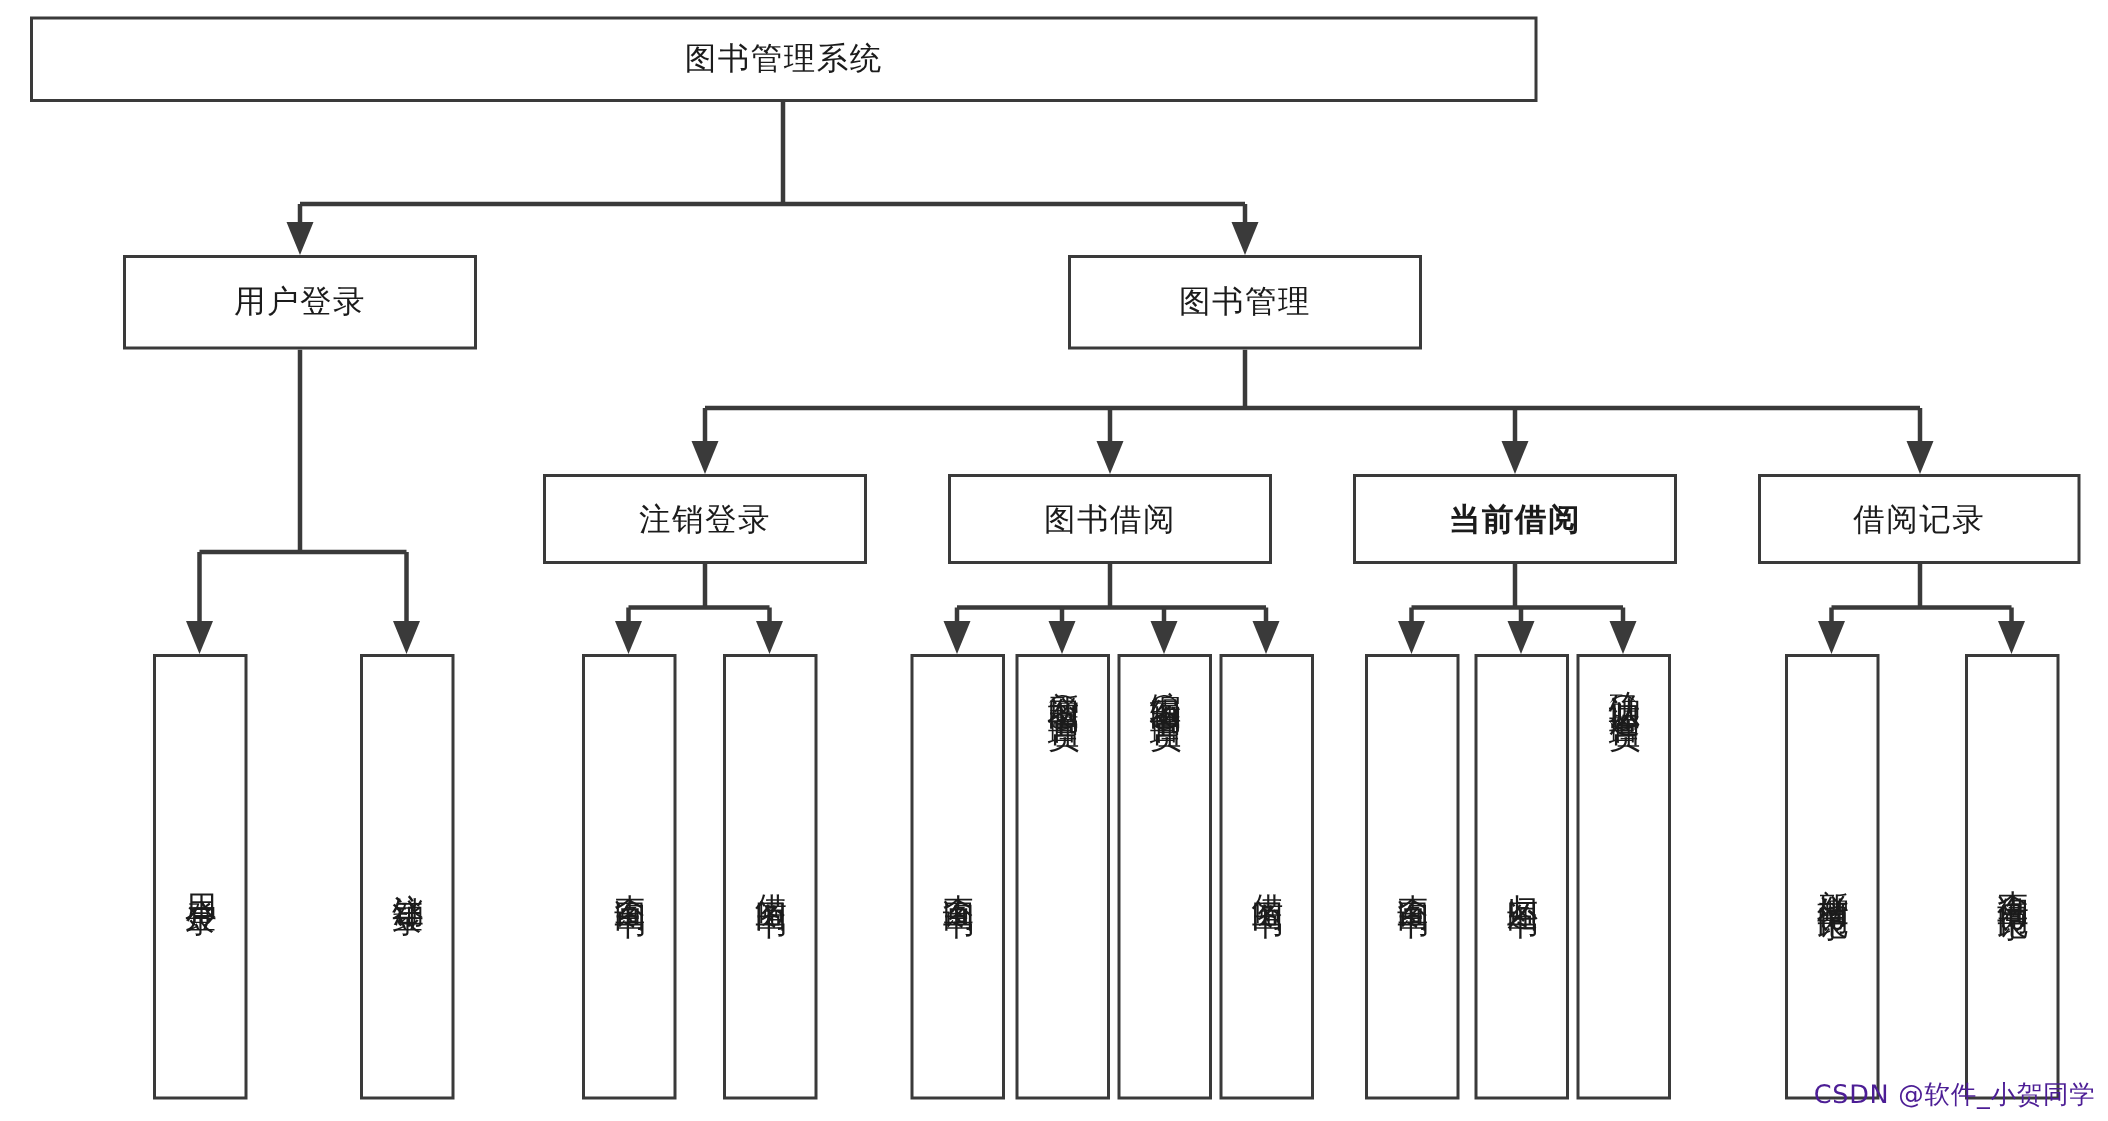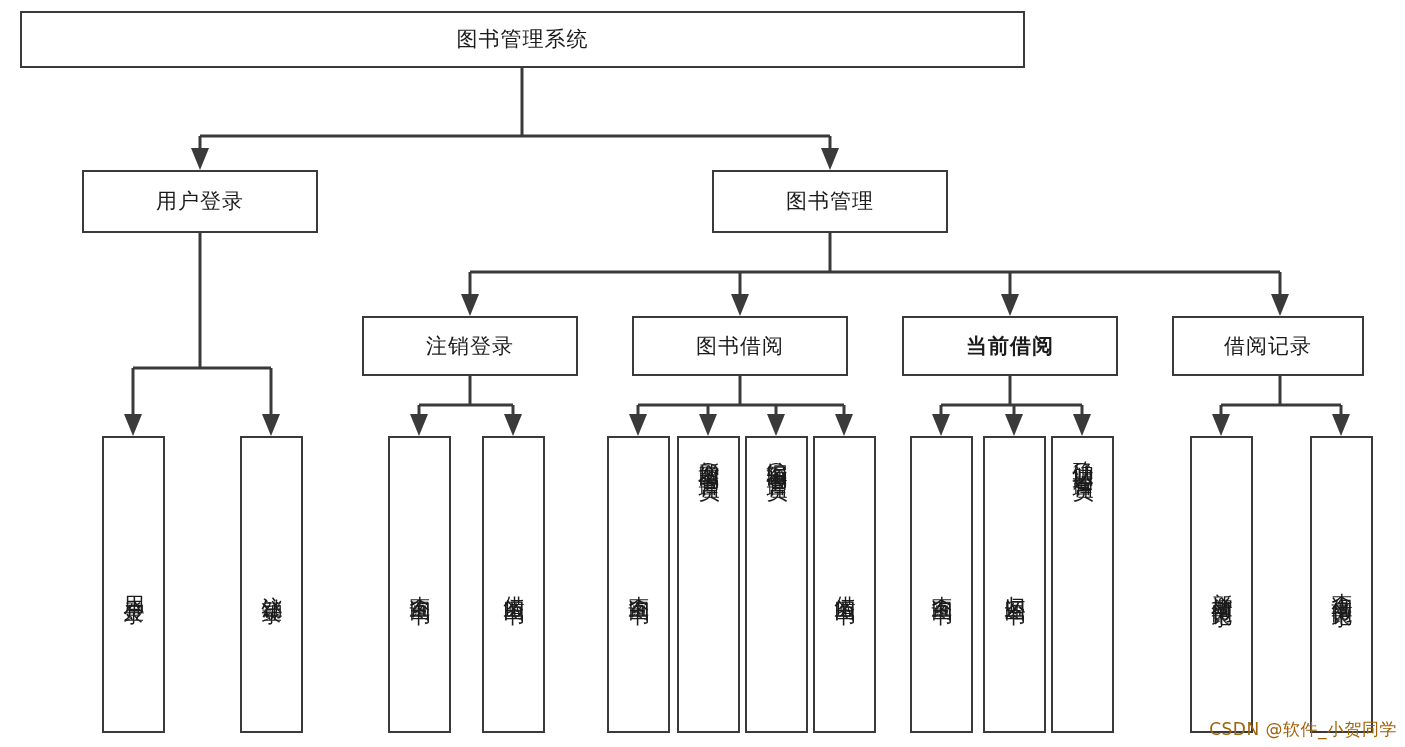--- a/index.html
+++ b/index.html
@@ -61,21 +61,21 @@
     top: 0;
     width: 1405px;
     height: 747px;
     pointer-events: none;
   }
   .watermark {
     position: absolute;
     right: 8px;
     bottom: 6px;
     font-size: 17px;
-    color: #a16207;
+    color: #4c1d95;
     letter-spacing: 0.5px;
     white-space: nowrap;
     z-index: 5;
   }
 </style>
 </head>
 <body>
 
 <div id="chart-root">
   <svg class="connectors" viewBox="0 0 1405 747" xmlns="http://www.w3.org/2000/svg">
@@ -146,21 +146,21 @@
       </div>
       <div class="node-box" style="left: 362px; top: 316px; width: 216px; height: 60px;">
         <span class="node-label">注销登录</span>
       </div>
       <div class="node-box" style="left: 632px; top: 316px; width: 216px; height: 60px; align-items: center;">
         <span class="node-label">图书借阅</span>
       </div>
       <div class="node-box" style="left: 902px; top: 316px; width: 216px; height: 60px; font-weight: bold;">
         <span class="node-label">当前借阅</span>
       </div>
-      <div class="node-box" style="left: 1172px; top: 316px; width: 192px; height: 60px;">
+      <div class="node-box" style="left: 1172px; top: 316px; width: 215px; height: 60px;">
         <span class="node-label">借阅记录</span>
       </div>
       <div class="node-box vertical centered" style="left: 102px; top: 436px; width: 63px; height: 297px;">
         <span class="node-label">用户登录</span>
       </div>
       <div class="node-box vertical centered" style="left: 240px; top: 436px; width: 63px; height: 297px;">
         <span class="node-label">注销登录</span>
       </div>
       <div class="node-box vertical centered" style="left: 388px; top: 436px; width: 63px; height: 297px;">
         <span class="node-label">查询图书</span>

